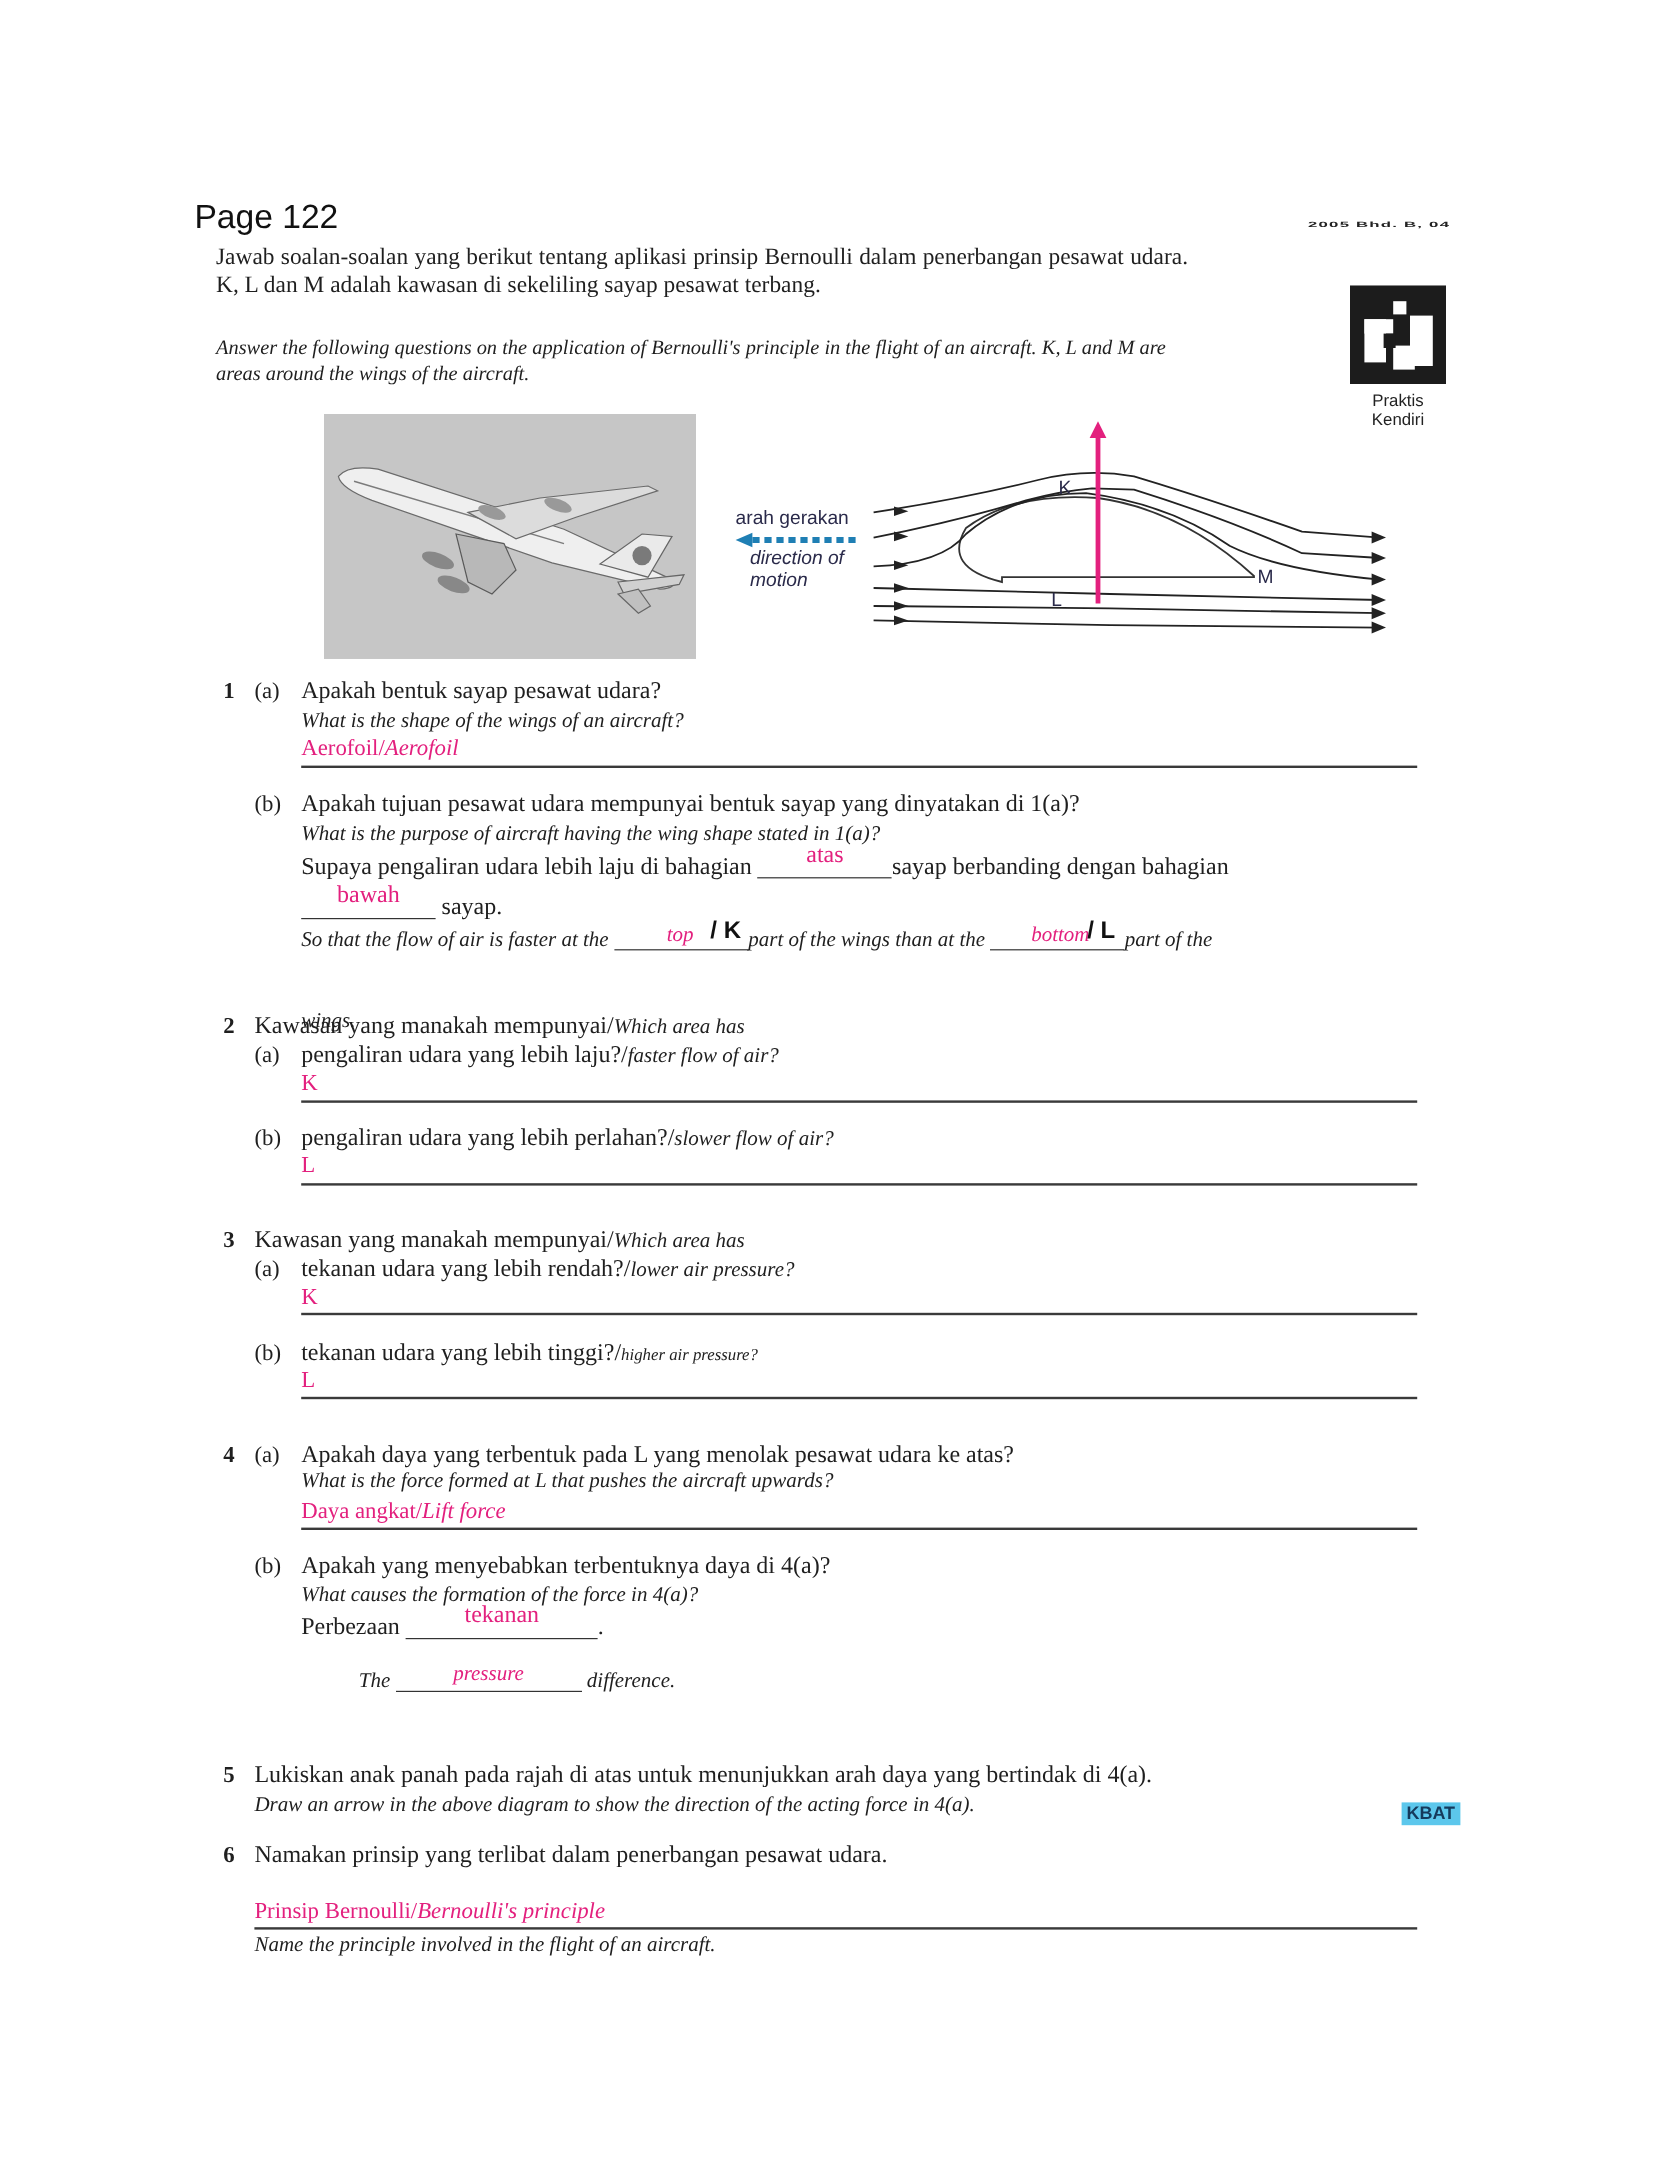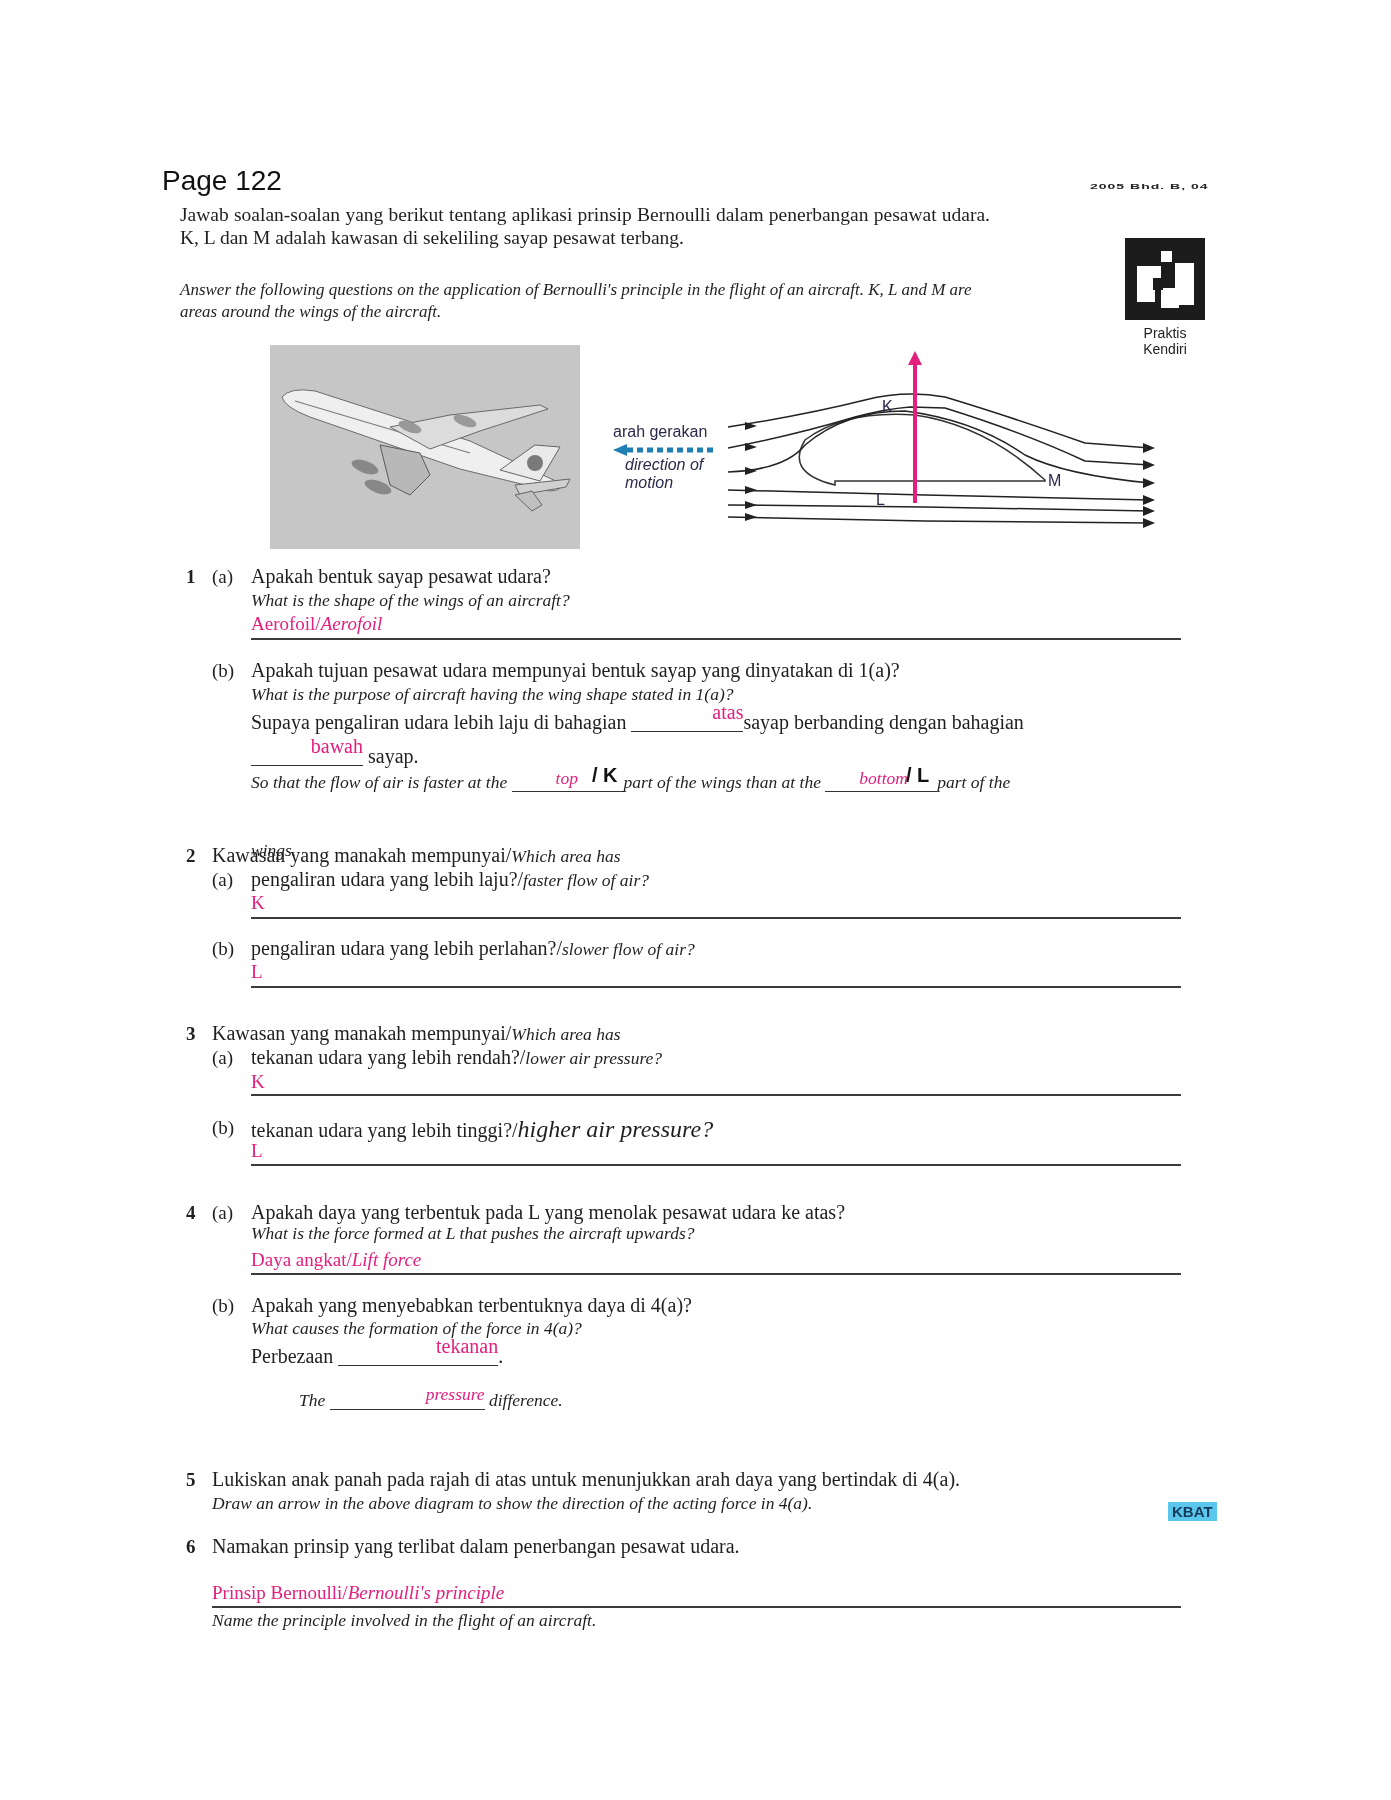--- a/index.html
+++ b/index.html
@@ -21,21 +21,21 @@
   #diagram { left: 605px; top: 345px; width: 560px; height: 190px; }
   .diag-label { font-family: "Liberation Sans", sans-serif; font-size: 16px; fill: #2a2a4a; }
 
   .q-num { font-family: "Liberation Serif", serif; font-weight: bold; font-size: 19px; }
   .q-sub { font-family: "Liberation Serif", serif; font-size: 19px; }
   .q-ms { font-family: "Liberation Serif", serif; font-size: 20px; }
   .q-en { font-family: "Liberation Serif", serif; font-size: 17.5px; font-style: italic; }
   .ans { font-family: "Liberation Serif", serif; font-size: 19px; color: #e3207e; }
   .ans-it { font-style: italic; }
   .rule { position: absolute; height: 2px; background: #3a3a3a; }
-  .blank { display: inline-block; border-bottom: 1.5px solid #333; text-align: right; color: #e3207e; line-height: 18px; vertical-align: baseline; }
+  .blank { display: inline-block; border-bottom: 1.5px solid #333; text-align: center; color: #e3207e; line-height: 18px; vertical-align: baseline; }
   .hand { font-family: "Liberation Sans", sans-serif; font-weight: bold; font-size: 20px; color: #111; position: relative; }
 
   #kbat { left: 1168px; top: 1502px; background: #5cc7ec; padding: 1px 4px; font-family: "Liberation Sans", sans-serif; font-weight: bold; font-size: 15px; color: #153a5c; }
 </style>
 </head>
 <body>
 
 <div id="page-label" class="abs">Page 122</div>
 <div id="header-ref" class="abs">2005 Bhd. B, 04</div>
 
@@ -189,21 +189,21 @@
 </div>
 <div class="abs q-sub" style="left:212px; top:1047px;">(a)</div>
 <div class="abs q-ms" style="left:251px; top:1046px;">
   <span>tekanan udara yang lebih rendah?/</span><span class="it" style="font-size:17.5px;">lower air pressure?</span>
 </div>
 <div class="abs ans" style="left:251px; top:1071px;">K</div>
 <div class="rule" style="left:251px; top:1094px; width:930px;"></div>
 
 <div class="abs q-sub" style="left:212px; top:1117px;">(b)</div>
 <div class="abs q-ms" style="left:251px; top:1116px;">
-  <span>tekanan udara yang lebih tinggi?/</span><span class="it" style="font-size:24px;">higher air pressure?</span>
+  <span>tekanan udara yang lebih tinggi?/</span><span class="it" style="font-size:14px;">higher air pressure?</span>
 </div>
 <div class="abs ans" style="left:251px; top:1140px;">L</div>
 <div class="rule" style="left:251px; top:1164px; width:930px;"></div>
 
 <div class="abs q-num" style="left:186px; top:1202px;">4</div>
 <div class="abs q-sub" style="left:212px; top:1202px;">(a)</div>
 <div class="abs q-ms" style="left:251px; top:1201px;">Apakah daya yang terbentuk pada L yang menolak pesawat udara ke atas?</div>
 <div class="abs q-en" style="left:251px; top:1223px;">What is the force formed at L that pushes the aircraft upwards?</div>
 <div class="abs ans" style="left:251px; top:1249px;">
   <span>Daya angkat/</span><span class="ans-it">Lift force</span>

